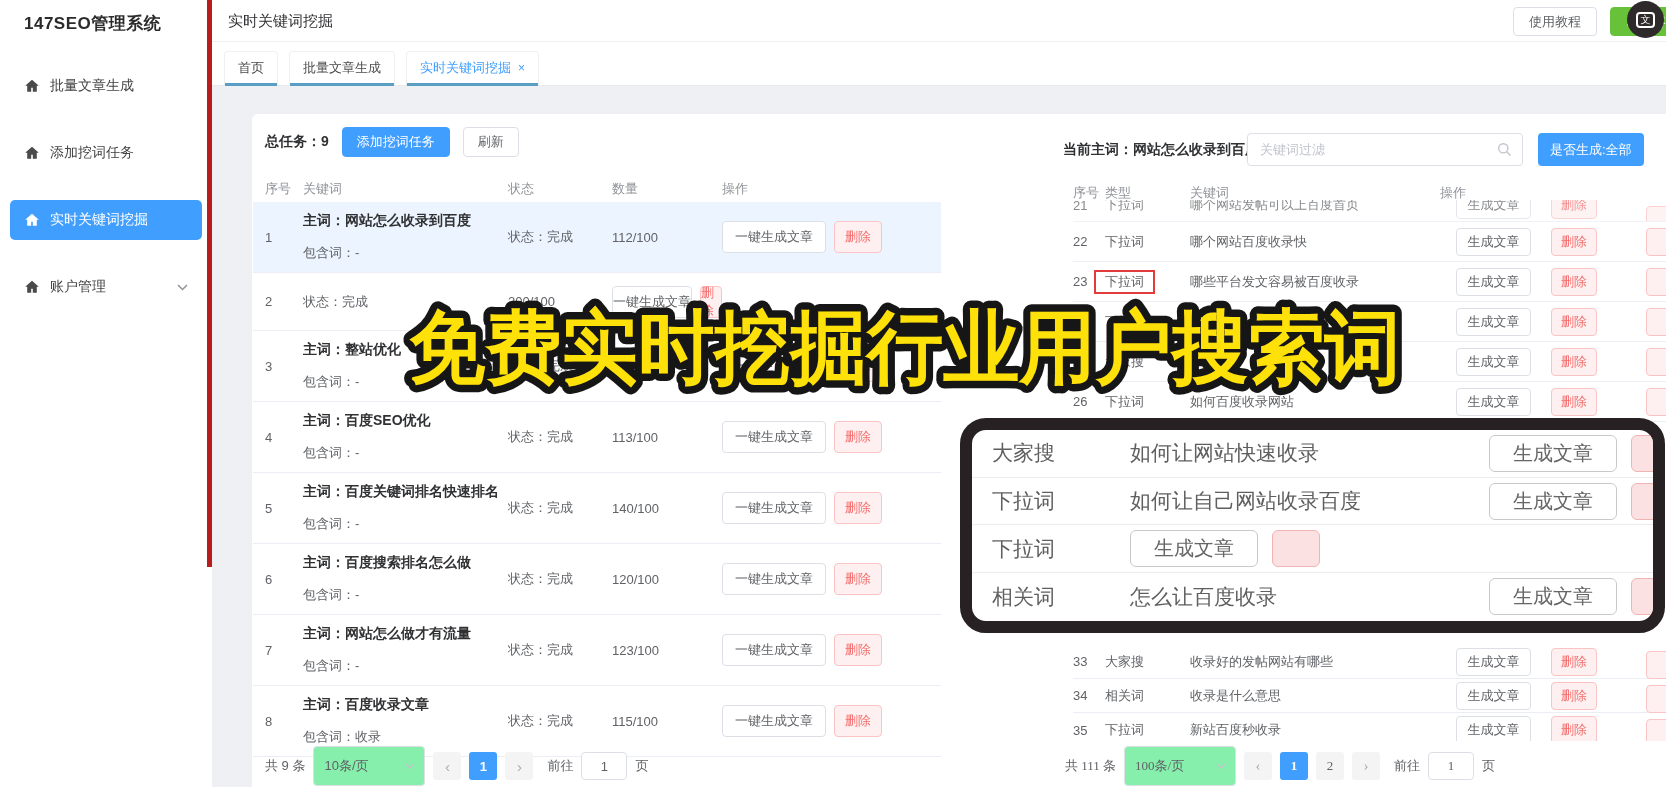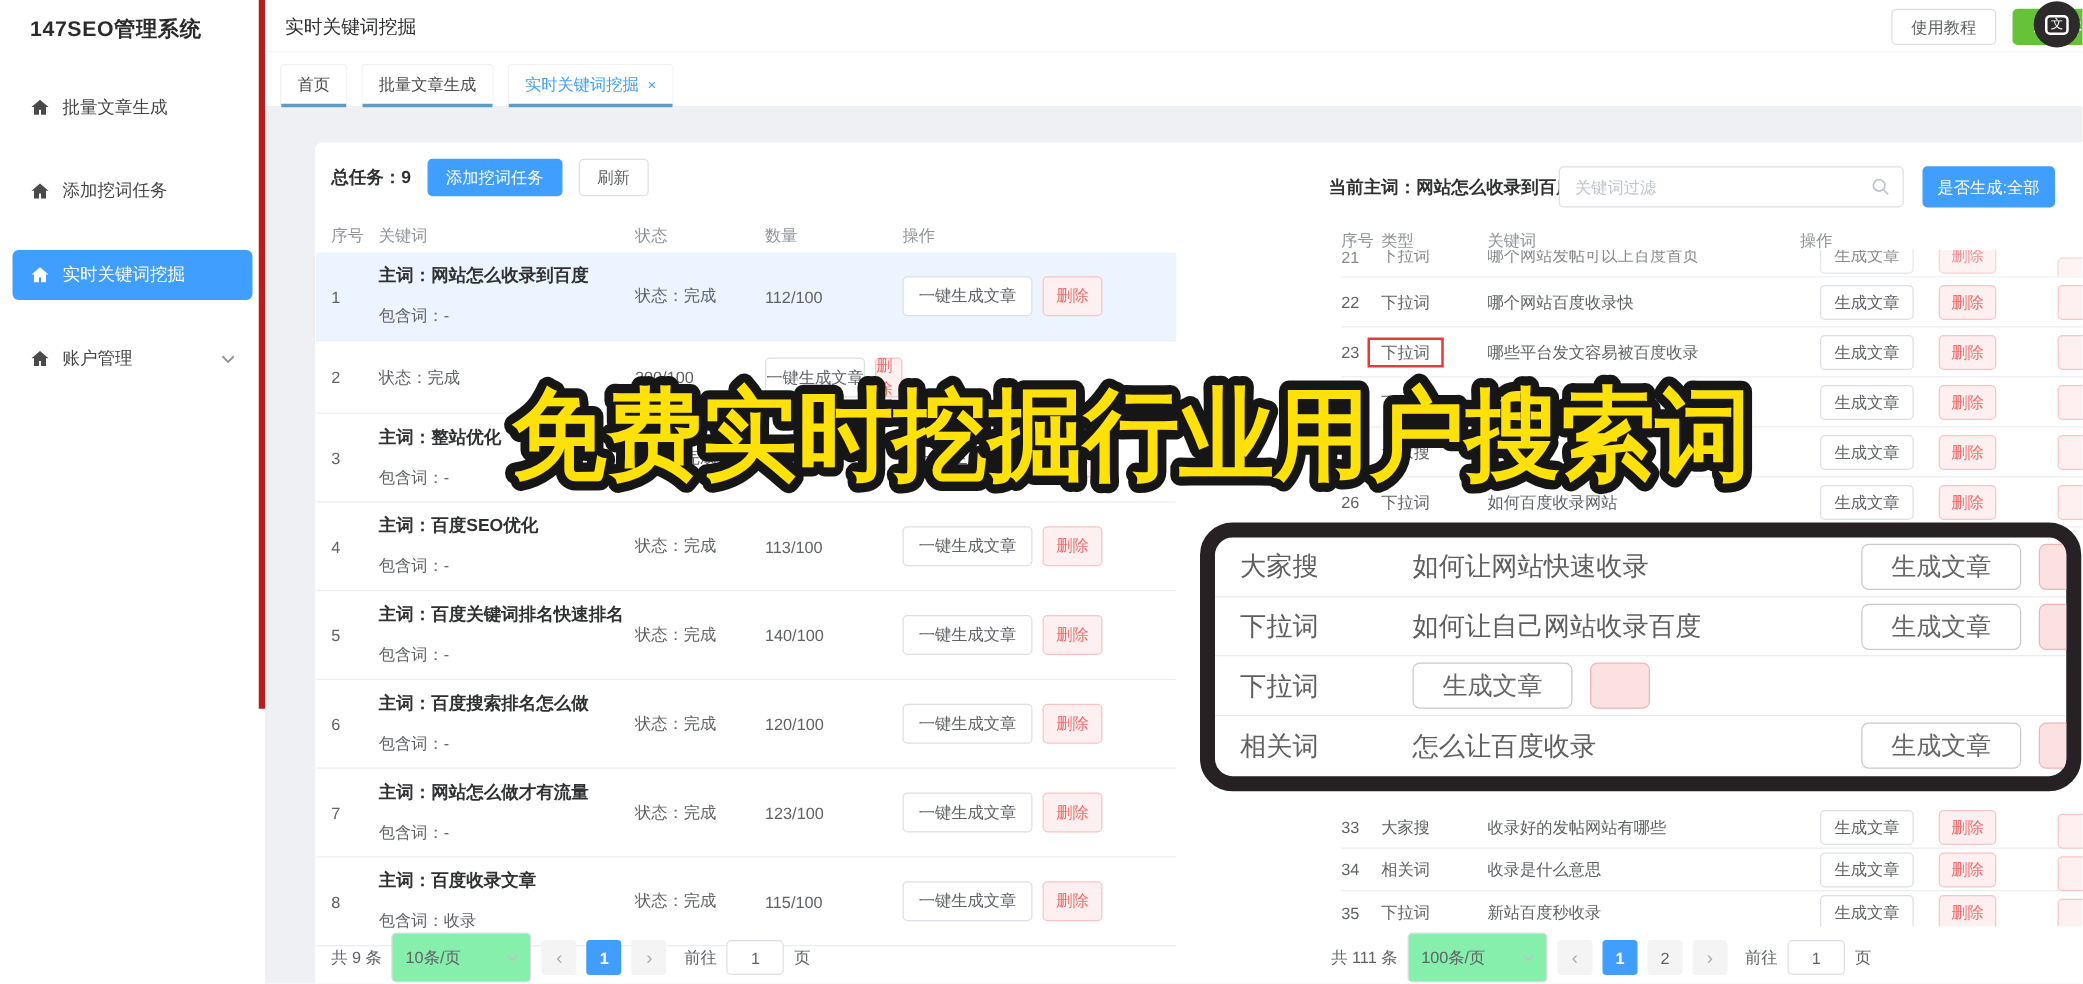--- a/index.html
+++ b/index.html
@@ -50,21 +50,21 @@
   .trow.selected { background:#ecf5ff; }
   .t-main { font-size:14px; font-weight:bold; color:#303133; line-height:20px; }
   .t-sub { font-size:13px; color:#606266; line-height:22px; margin-top:12px; }
   .t-actions { display:flex; align-items:center; gap:8px; }
   .btn-gen { width:104px; height:32px; background:#fff; border:1px solid #dcdfe6; border-radius:4px; color:#606266; font-size:13px; display:flex; align-items:center; justify-content:center; cursor:pointer; white-space:nowrap; }
   .btn-del { width:48px; height:32px; background:#fef0f0; border:1px solid #fbc4c4; border-radius:4px; color:#f56c6c; font-size:13px; display:flex; align-items:center; justify-content:center; cursor:pointer; }
 
   
   .pager { position:absolute; display:flex; align-items:center; gap:8px; font-size:13px; color:#606266; z-index:1; }
   .pager-left { left:265px; top:746px; }
-  .pager-right { left:1065px; top:746px; }
+  .pager-right { left:1065px; top:746px;font-family:Liberation Serif, serif; }
   .psel { position:relative; width:112px; height:40px; border:1px solid #dcdfe6; border-radius:4px; display:flex; align-items:center; padding-left:10px; color:#606266; background:#86efac; cursor:pointer; }
   .psel .pchev { position:absolute; right:9px; top:10px; }
   .pbox { min-width:28px; height:28px; border-radius:3px; background:#f4f4f5; color:#606266; display:flex; align-items:center; justify-content:center; font-size:13px; cursor:pointer; padding:0 6px; }
   .pbox.arrow { color:#a8abb2; font-size:15px; }
   .pbox.on { background:#409EFF; color:#fff; font-weight:bold; }
   .pgoto { margin-left:6px; }
   .pinput { width:46px; height:28px; border:1px solid #dcdfe6; border-radius:4px; text-align:center; font-size:13px; color:#606266; outline:none; font-family:inherit; }
 
   
   .kw-label { position:absolute; left:1063px; top:141px; font-size:14px; font-weight:bold; color:#303133; z-index:1; }

